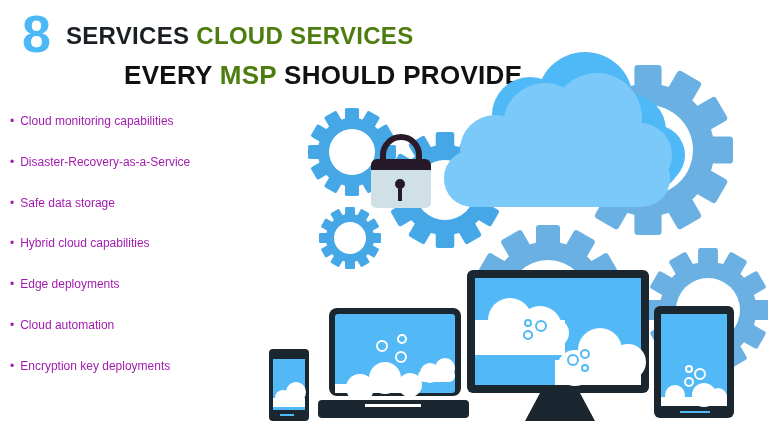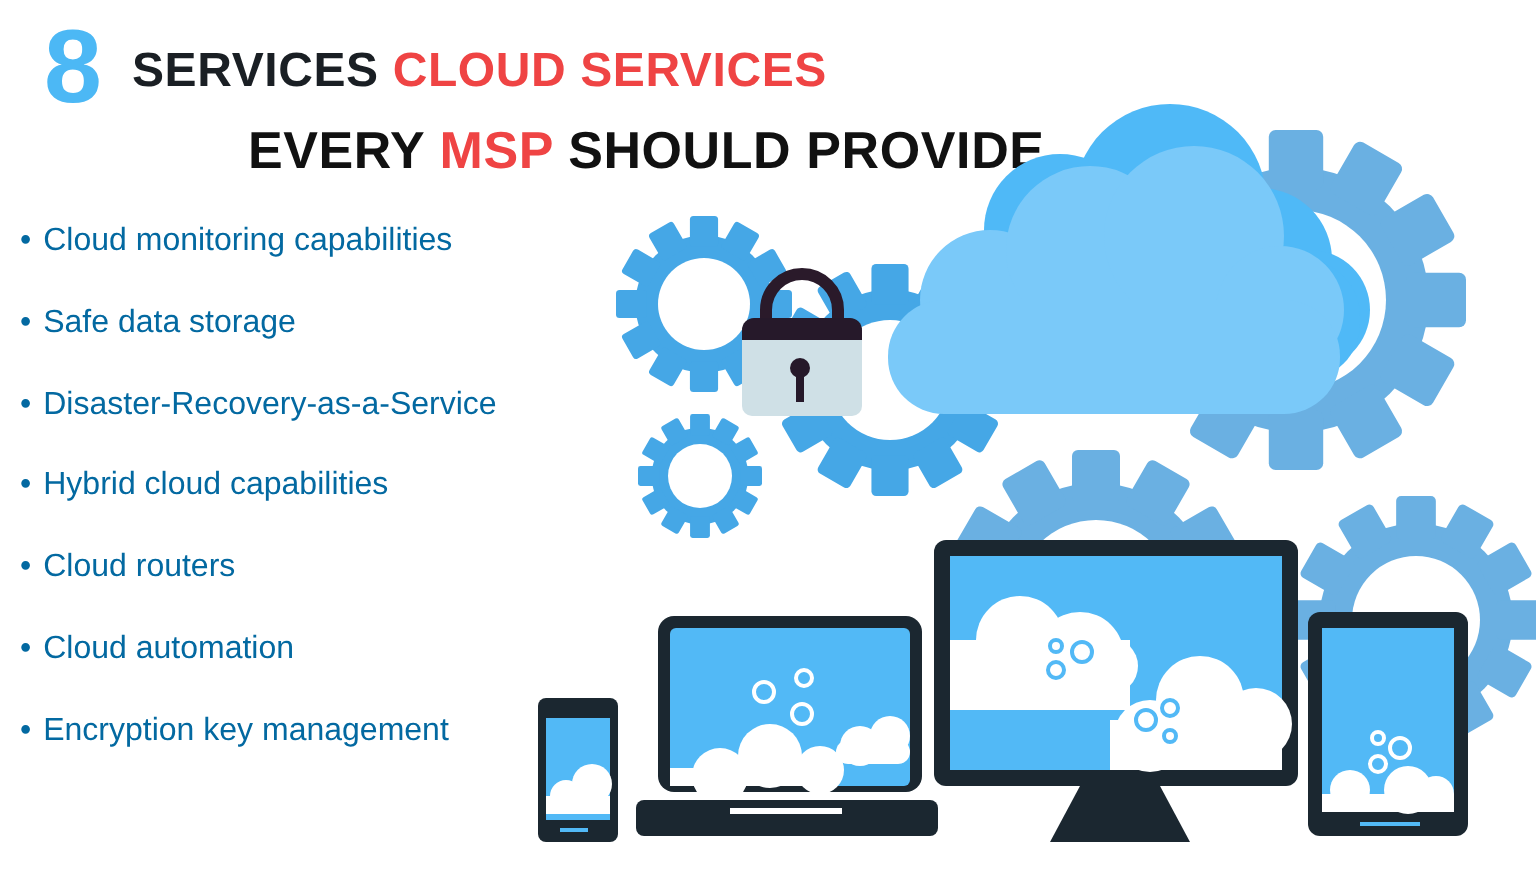--- a/index.html
+++ b/index.html
@@ -1,48 +1,48 @@
 <!DOCTYPE html>
 <html><head>
 <meta charset="utf-8">
 <style>
   html, body { margin:0; padding:0; }
   body { width:768px; height:437px; background:#ffffff; position:relative; overflow:hidden; font-family:"Liberation Sans", sans-serif; }
   .title { position:absolute; font-weight:bold; white-space:nowrap; }
   #big8 { left:22px; top:8px; font-size:52px; line-height:52px; color:#4cb8f5; }
   #line1 { left:66px; top:22px; font-size:24px; color:#1a1f24; letter-spacing:0.3px; }
   #line2 { left:124px; top:60px; font-size:26px; color:#111111; letter-spacing:0.3px; }
-  .accent { color:#ef4444;margin-top:44px; }
+  .accent { color:#4d7c0f;margin-top:44px; }
   ul.services { position:absolute; left:10px; top:108px; margin:0; padding:0; list-style:none; }
-  ul.services li { font-size:16px; color:#0369a1; height:40.8px; line-height:26px; white-space:nowrap; }
+  ul.services li { font-size:12px; color:#a21caf; height:40.8px; line-height:26px; white-space:nowrap; }
   ul.services li::before { content:"\2022"; margin-right:6px; }
   svg.art { position:absolute; left:0; top:0; }
 </style>
 </head>
 <body>
 
 <div class="title" id="big8">8</div>
 <div class="title" id="line1">
   <span>SERVICES</span>
   <span class="accent">CLOUD SERVICES</span>
 </div>
 <div class="title" id="line2">
   <span>EVERY</span>
   <span class="accent">MSP</span>
   <span>SHOULD PROVIDE</span>
 </div>
 
 <ul class="services">
   <li>Cloud monitoring capabilities</li>
+  <li>Disaster-Recovery-as-a-Service</li>
   <li>Safe data storage</li>
-  <li>Disaster-Recovery-as-a-Service</li>
   <li>Hybrid cloud capabilities</li>
-  <li>Cloud routers</li>
+  <li>Edge deployments</li>
   <li>Cloud automation</li>
-  <li>Encryption key management</li>
+  <li>Encryption key deployments</li>
 </ul>
 
 <svg class="art" width="768" height="437" viewBox="0 0 768 437">
   <defs>
     <g id="gear12">
       <circle r="0.78"></circle>
       <g>
         <rect x="-0.16" y="-1" width="0.32" height="0.35" rx="0.04"></rect>
         <rect x="-0.16" y="-1" width="0.32" height="0.35" rx="0.04" transform="rotate(30)"></rect>
         <rect x="-0.16" y="-1" width="0.32" height="0.35" rx="0.04" transform="rotate(60)"></rect>

